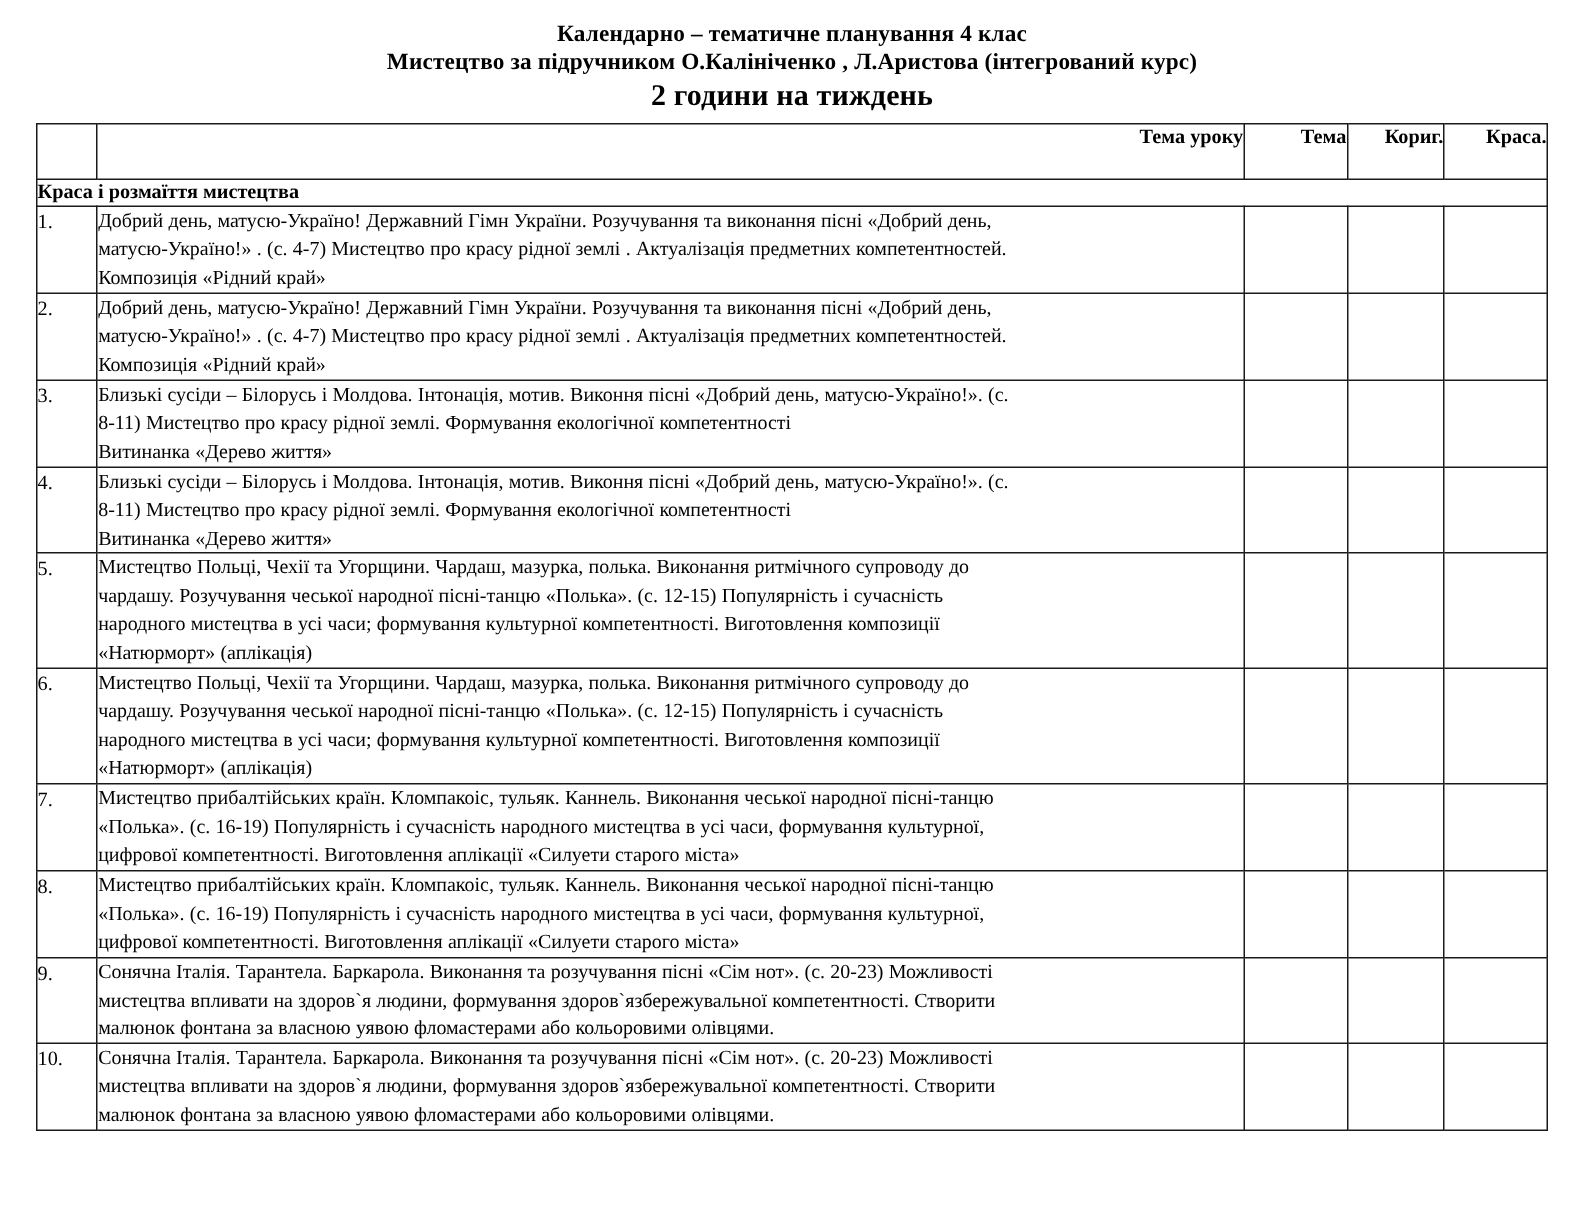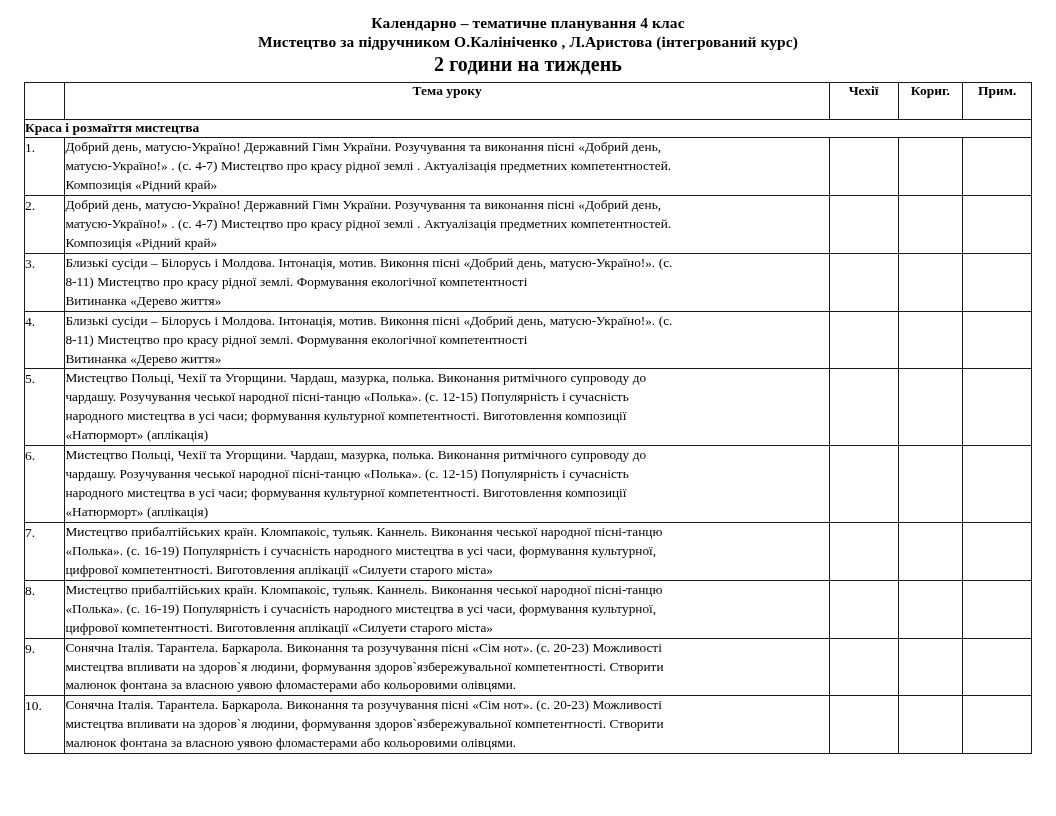--- a/index.html
+++ b/index.html
@@ -49,21 +49,21 @@
     vertical-align: top;
     padding: 0;
   }
   col.c-num { width: 40px; }
   col.c-topic { width: 756px; }
   col.c-date { width: 68px; }
   col.c-corr { width: 64px; }
   col.c-note { width: 68px; }
 
   thead th {
-    text-align: center;
+    text-align: right;
     font-weight: bold;
     font-size: 13.5px;
     height: 36px;
     vertical-align: top;
     padding-top: 5px;
   }
   thead th.topic-head {
     font-size: 13.5px;
   }
   .section-row td {
@@ -107,23 +107,23 @@
       <col class="c-num">
       <col class="c-topic">
       <col class="c-date">
       <col class="c-corr">
       <col class="c-note">
     </colgroup>
     <thead>
       <tr>
         <th></th>
         <th class="topic-head">Тема уроку</th>
-        <th>Чехії</th>
+        <th>Тема</th>
         <th>Кориг.</th>
-        <th>Прим.</th>
+        <th>Краса.</th>
       </tr>
     </thead>
     <tbody id="table-body">
       <tr class="section-row">
         <td colspan="5">Краса і розмаїття мистецтва</td>
       </tr>
     <tr>
           <td class="num">1.</td>
           <td class="topic">
             <span class="ln">Добрий день, матусю-Україно! Державний Гімн України. Розучування та виконання пісні «Добрий день,</span>

